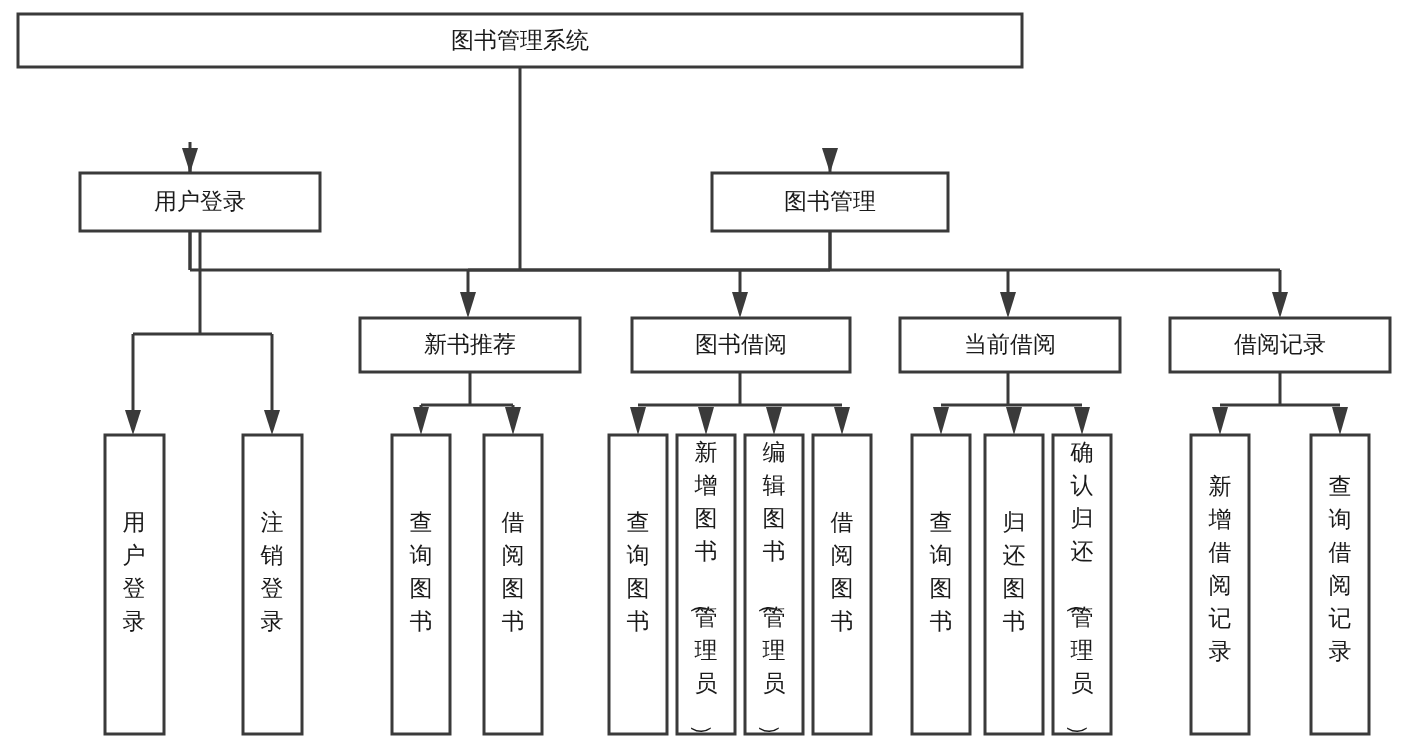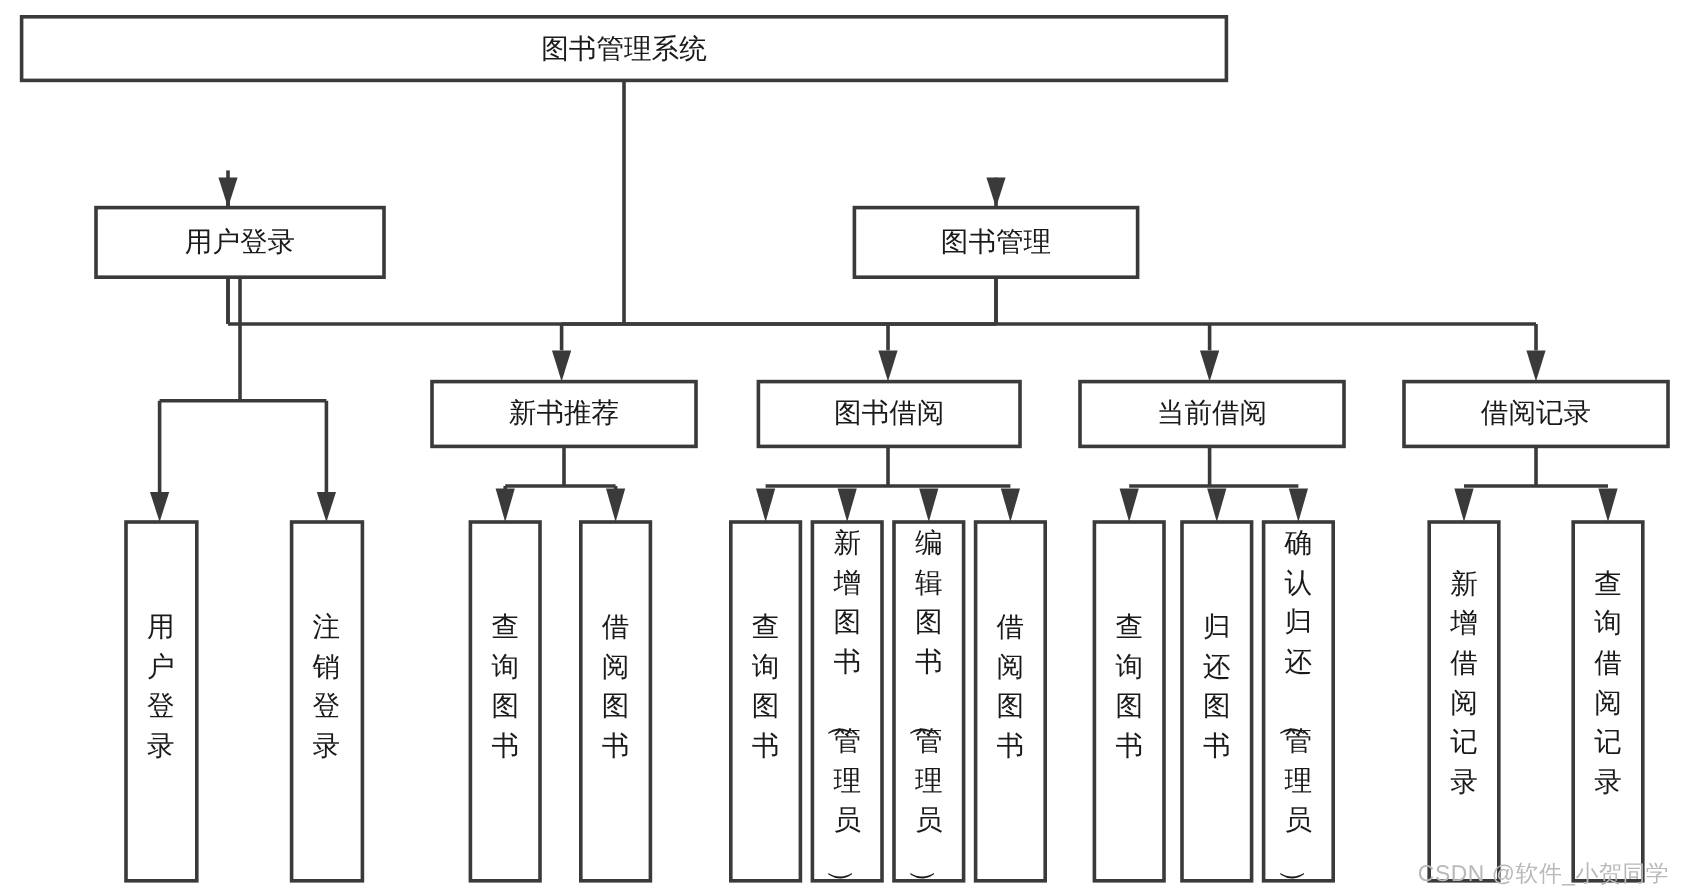--- a/index.html
+++ b/index.html
@@ -237,14 +237,13 @@
       <text class="node-label-vertical" x="1220" y="494"><tspan x="1220" dy="0">新</tspan><tspan x="1220" dy="33">增</tspan><tspan x="1220" dy="33">借</tspan><tspan x="1220" dy="33">阅</tspan><tspan x="1220" dy="33">记</tspan><tspan x="1220" dy="33">录</tspan></text>
     </g>
 
     <g>
       <rect class="node-box" x="1311" y="435" width="58" height="299"></rect>
       <text class="node-label-vertical" x="1340" y="494"><tspan x="1340" dy="0">查</tspan><tspan x="1340" dy="33">询</tspan><tspan x="1340" dy="33">借</tspan><tspan x="1340" dy="33">阅</tspan><tspan x="1340" dy="33">记</tspan><tspan x="1340" dy="33">录</tspan></text>
     </g>
 
   </svg>
 
-  <div class="watermark">CSDN @软件_小贺同学</div>
 </div>
 
 </body></html>

